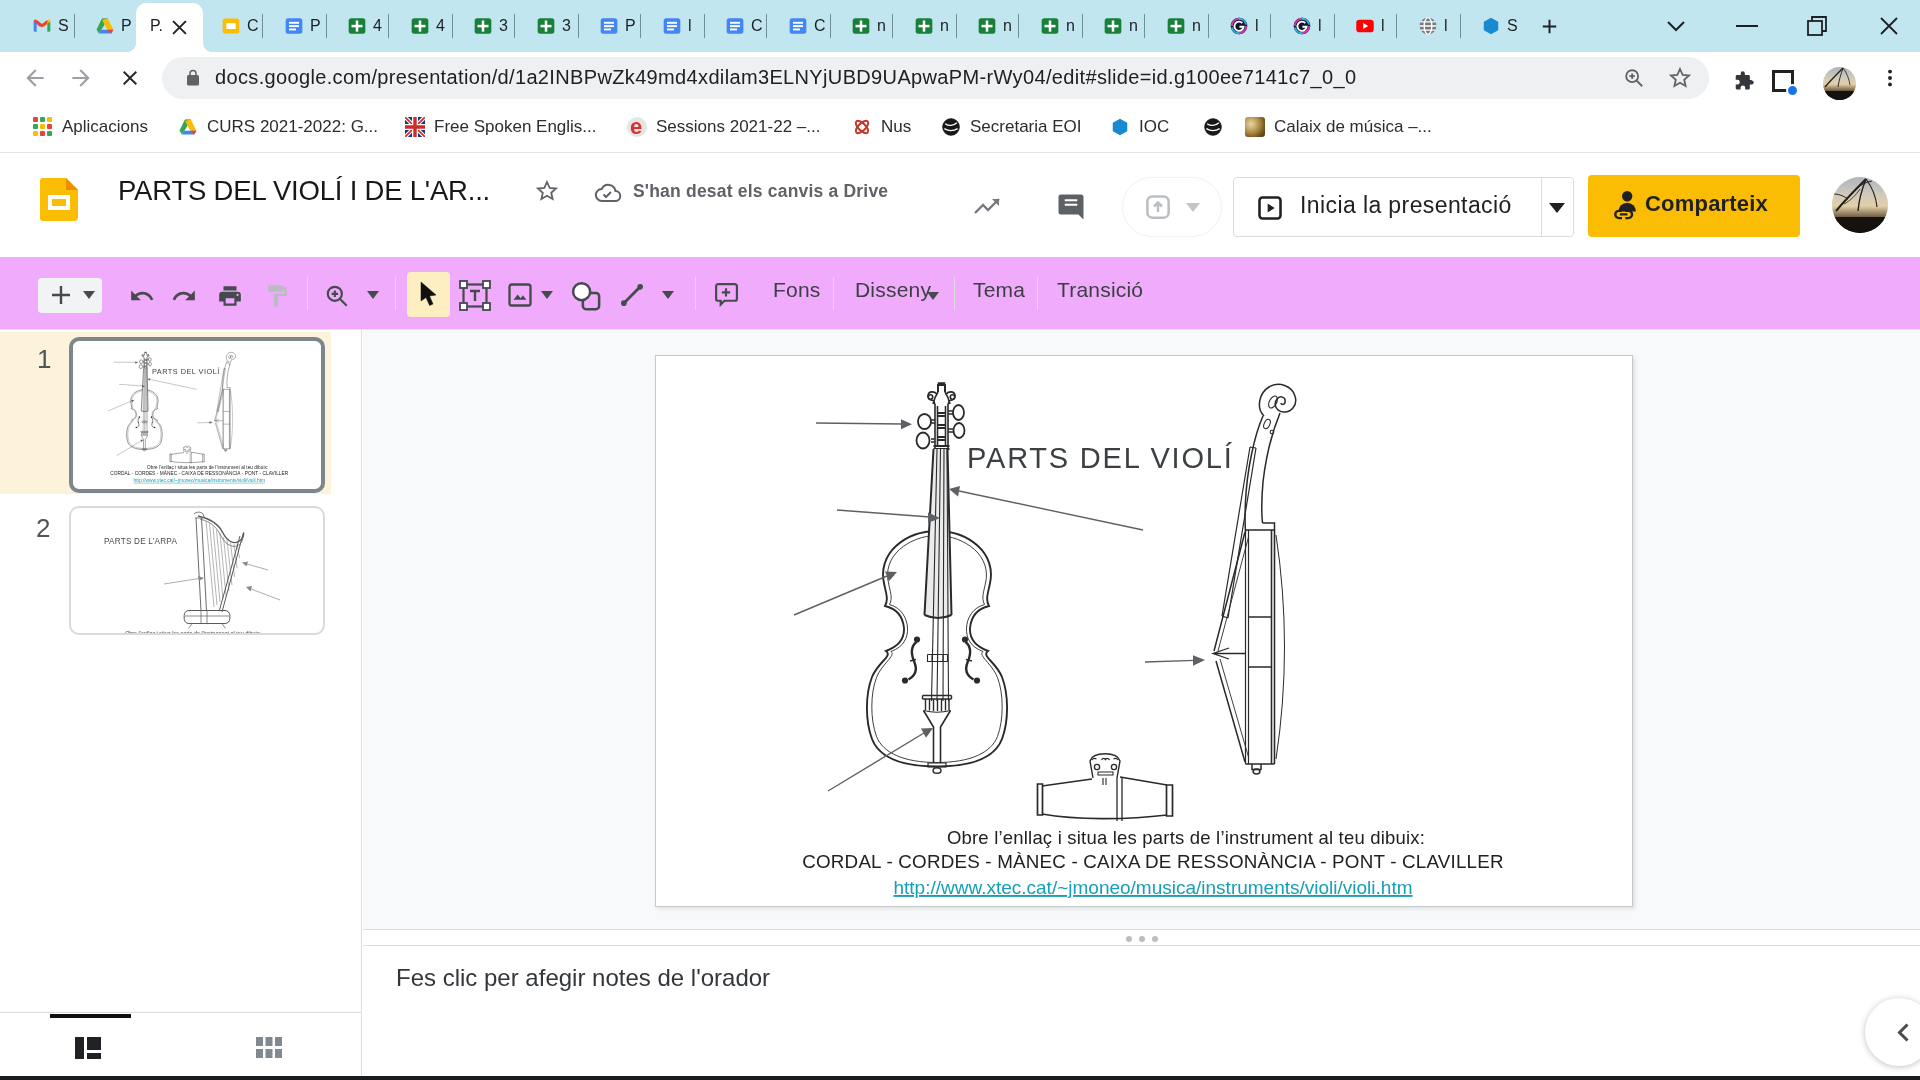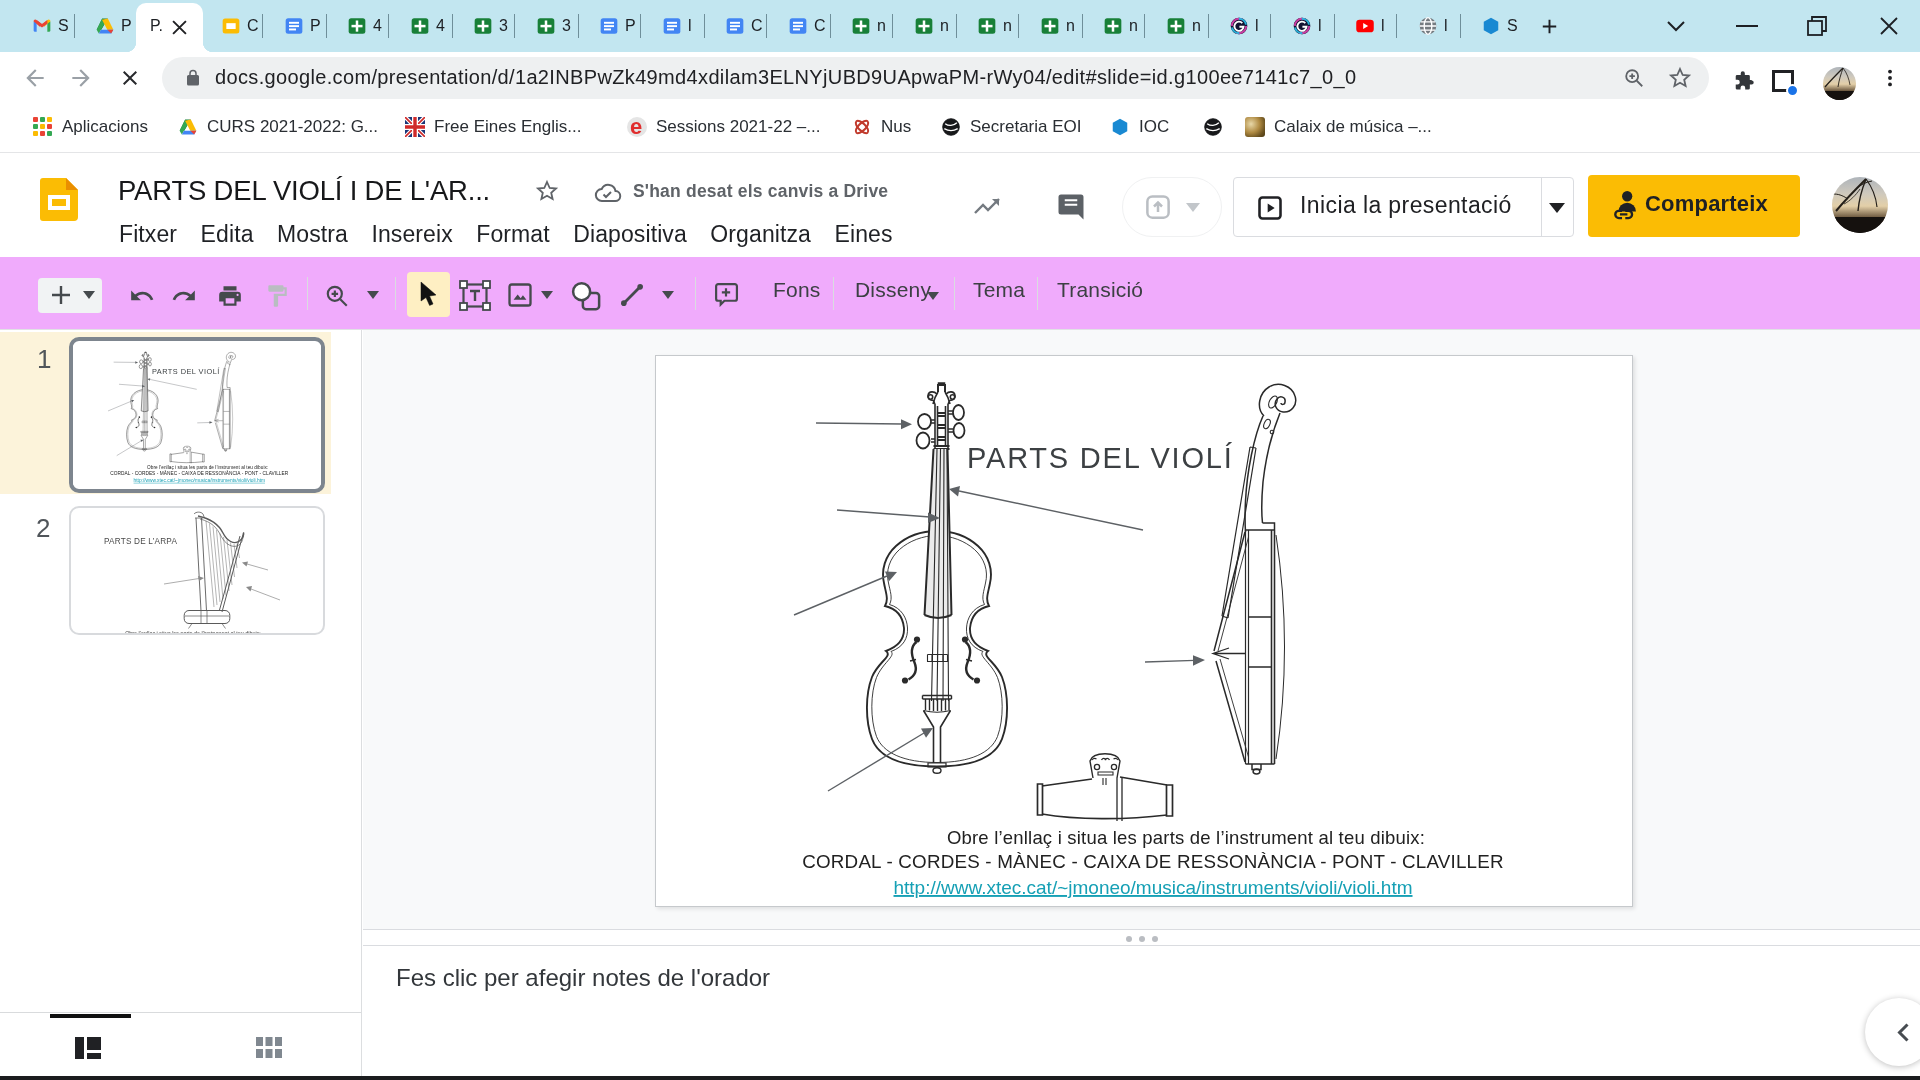--- a/index.html
+++ b/index.html
@@ -465,21 +465,21 @@
       <span>CURS 2021-2022: G...</span>
     </div>
   <div class="bm" style="left:405px">
       <svg width="20" height="20" viewBox="0 0 20 20" class="bicon">
         <rect width="20" height="20" fill="#1a3578"></rect>
         <path d="M0 0 20 20M20 0 0 20" stroke="#fff" stroke-width="4"></path>
         <path d="M0 0 20 20M20 0 0 20" stroke="#d02a2a" stroke-width="1.6"></path>
         <path d="M10 0v20M0 10h20" stroke="#fff" stroke-width="6"></path>
         <path d="M10 0v20M0 10h20" stroke="#d02a2a" stroke-width="3.4"></path>
       </svg>
-      <span>Free Eines Englis...</span>
+      <span>Free Spoken Englis...</span>
     </div>
   <div class="bm" style="left:627px">
       <div class="bicon" style="width:20px;height:20px;border-radius:50%;background:#e5e5e5;position:relative">
         <span style="position:absolute;left:3px;top:-3px;font-size:22px;font-weight:bold;color:#e02d2d">e</span>
       </div>
       <span>Sessions 2021-22 –...</span>
     </div>
   <div class="bm" style="left:852px">
       <svg width="20" height="20" viewBox="0 0 20 20" class="bicon">
         <g fill="none" stroke="#c0392b" stroke-width="2">
@@ -525,21 +525,20 @@
   </svg>
   <div id="doctitle">PARTS DEL VIOLÍ I DE L'AR...</div>
   <svg class="abs" style="left:535px;top:26px" width="24" height="24" viewBox="0 0 24 24">
       <path fill="none" stroke="#5f6368" stroke-width="1.8" d="m12 3 2.7 6 6.3.5-4.8 4.3 1.4 6.2L12 16.7 6.4 20l1.4-6.2L3 9.5 9.3 9z"></path>
     </svg>
   <svg class="abs" style="left:592px;top:28px" width="30" height="24" viewBox="0 0 30 24">
       <path d="M23.5 10a7.3 7.3 0 0 0-13.8-2A6 6 0 0 0 10 20h13a5 5 0 0 0 .5-10z" fill="none" stroke="#5f6368" stroke-width="2"></path>
       <path d="m11.5 13.5 2.5 2.5 5-5" fill="none" stroke="#5f6368" stroke-width="2"></path>
     </svg>
   <div id="savedtxt">S'han desat els canvis a Drive</div>
-  <div id="menus"><span>Fitxer</span><span>Edita</span><span>Mostra</span><span>Insereix</span><span>Format</span><span>Diapositiva</span><span>Organitza</span><span>Eines</span></div>
 
   <svg class="abs" style="left:973px;top:42px" width="28" height="24" viewBox="0 0 28 24">
       <path d="M2 18 10 10l5 5L26 4" fill="none" stroke="#747a80" stroke-width="2.4"></path>
       <path d="M19 4h7v7z" fill="#747a80"></path>
     </svg>
   <svg class="abs" style="left:1056px;top:39px" width="30" height="30" viewBox="0 0 24 24">
       <path fill="#5c6166" d="M21.99 4a2 2 0 0 0-2-2H4a2 2 0 0 0-2 2v12a2 2 0 0 0 2 2h14l4 4z"></path>
       <path fill="#fff" d="M17 11H7V9.4h10zm0-3.6H7V5.8h10z"></path>
     </svg>
   <div class="abs" style="left:1122px;top:24px;width:100px;height:60px;border:1px solid #f0f1f2;border-radius:30px"></div>

